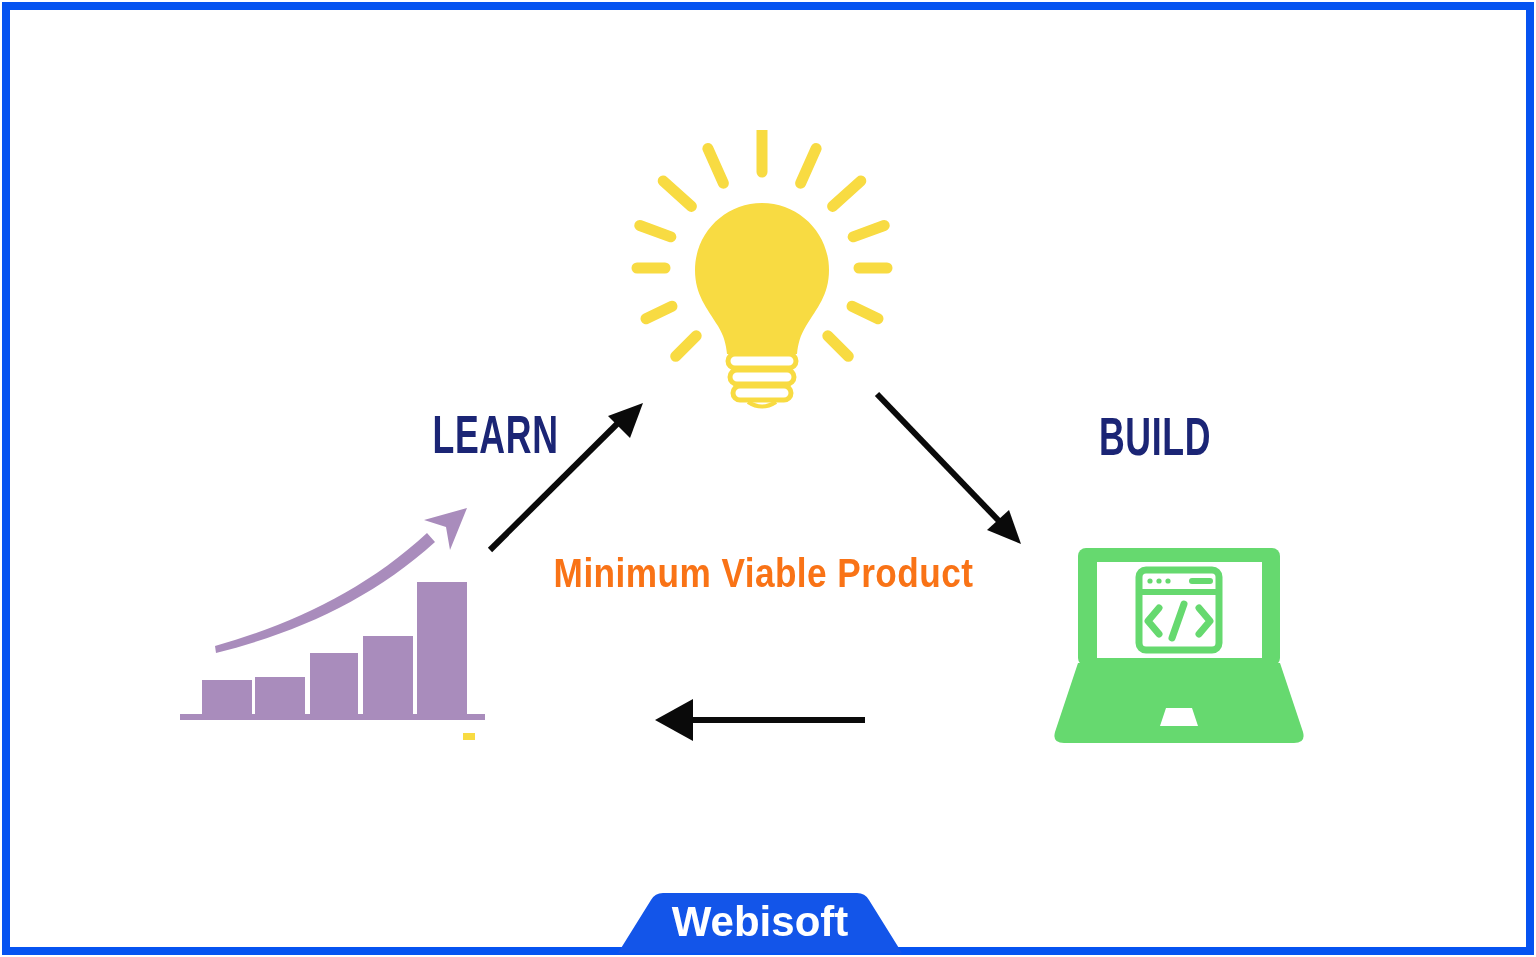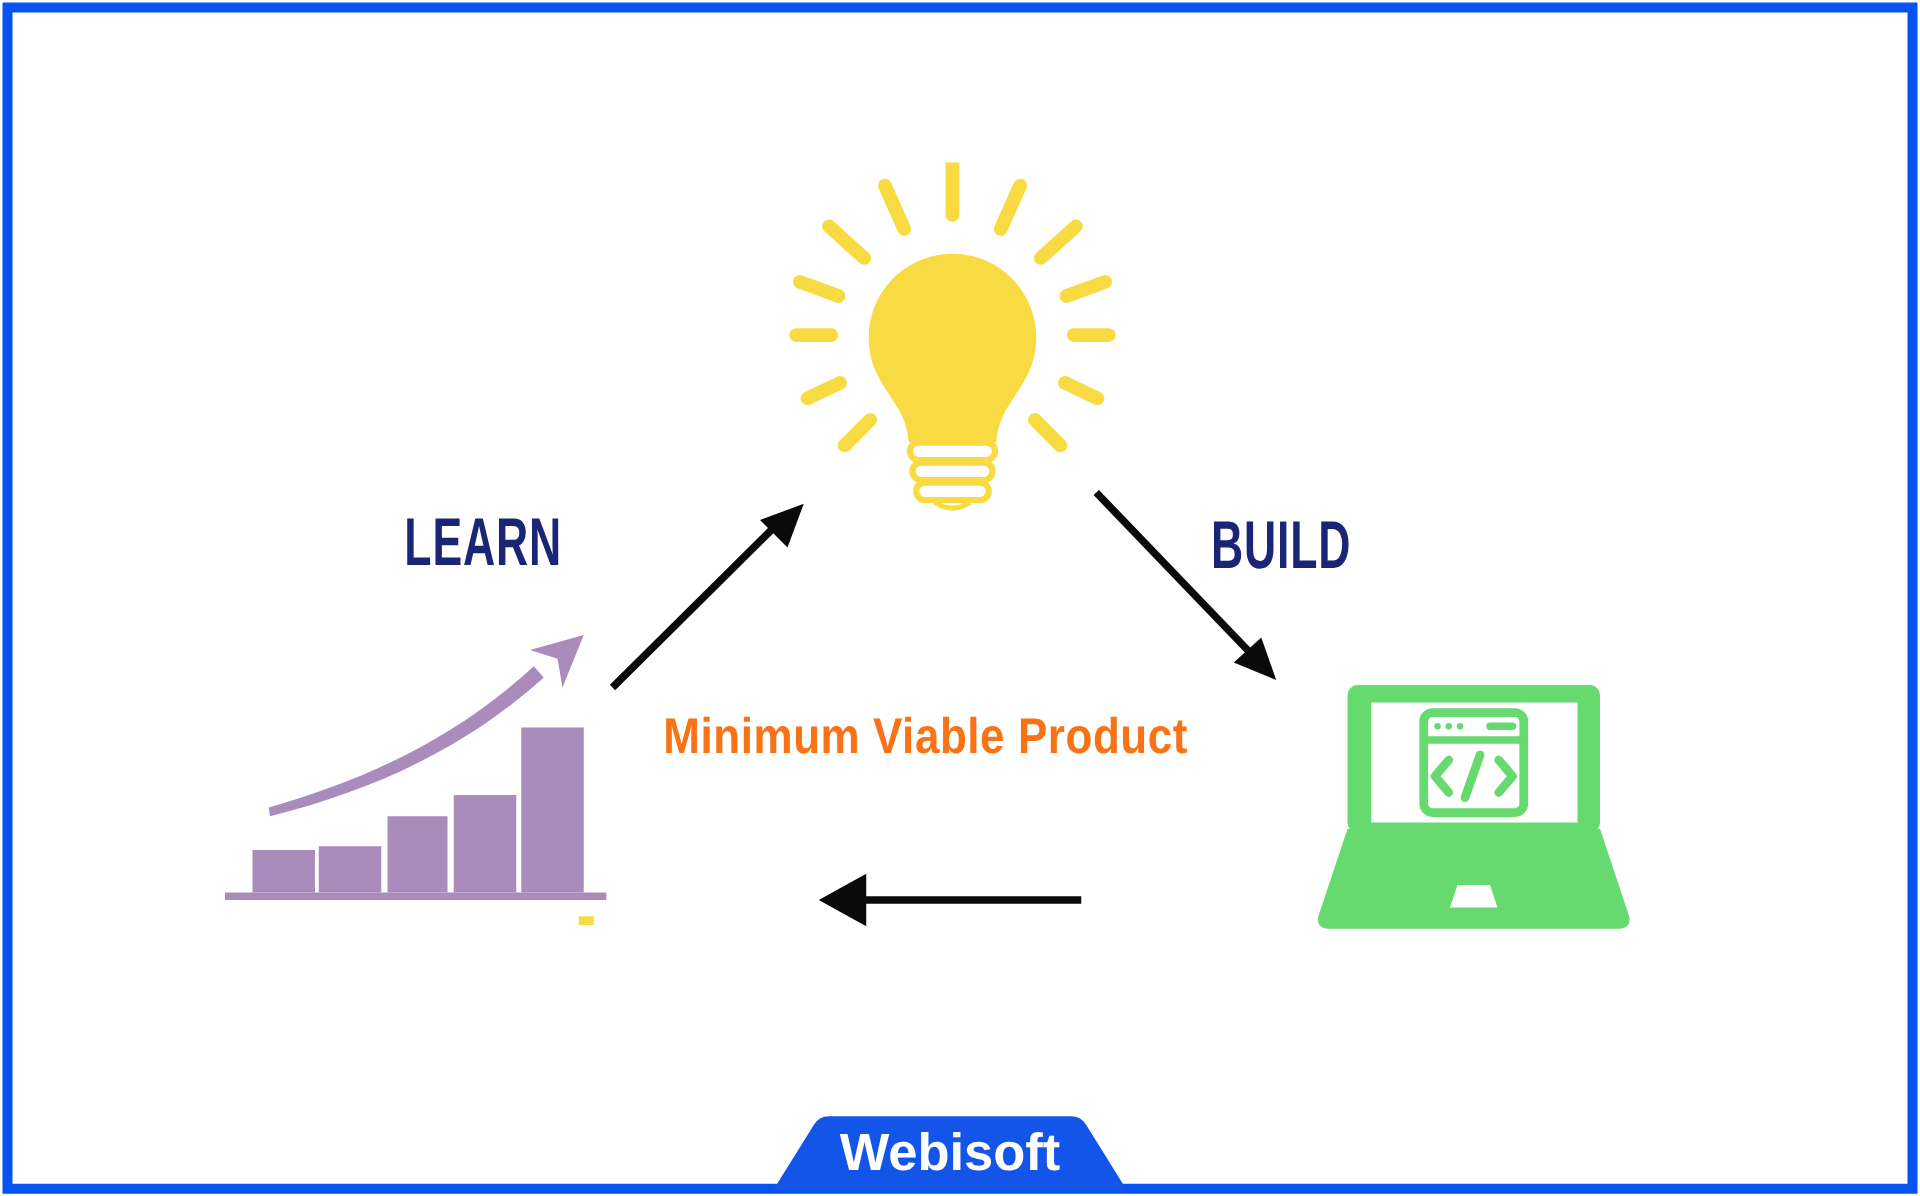--- a/index.html
+++ b/index.html
@@ -4,21 +4,21 @@
 <style>
   html,body{margin:0;padding:0;background:#ffffff;}
   .stage{
     position:relative;width:1536px;height:957px;background:#ffffff;
     overflow:hidden;font-family:"Liberation Sans",sans-serif;
   }
   .frame{
     position:absolute;inset:2px;border:8px solid #0653F1;pointer-events:none;
   }
   .abs{position:absolute;}
-  .label-wrap{position:absolute;text-align:left;}
+  .label-wrap{position:absolute;text-align:right;}
   .stage-label{
     display:inline-block;font-weight:bold;font-size:54px;line-height:1;
     color:#1B2575;letter-spacing:1px;transform:scaleX(0.66);transform-origin:center;
     white-space:nowrap;
   }
   .mvp-title{
     display:inline-block;font-weight:bold;font-size:84px;line-height:1;
     color:#1B2575;letter-spacing:2px;transform:scaleX(0.74);transform-origin:center;
     white-space:nowrap;
   }
@@ -58,21 +58,21 @@
     </g>
     <path fill="#F8DB42" d="M 0,-67 C 37,-67 67,-37 67,0 C 67,25 55,38 44,56 C 38,66 36,74 35,84 L -35,84 C -36,74 -38,66 -44,56 C -55,38 -67,25 -67,0 C -67,-37 -37,-67 0,-67 Z"></path>
     <g fill="#ffffff" stroke="#F8DB42" stroke-width="5">
       <rect x="-34" y="84" width="68" height="14" rx="7"></rect>
       <rect x="-32" y="100" width="64" height="14" rx="7"></rect>
       <rect x="-29" y="116" width="58" height="14" rx="7"></rect>
       <path d="M -14,132 Q 0,141 14,132" fill="none" stroke-width="4"></path>
     </g>
   </svg>
 
-  <div class="label-wrap" style="left:502px;top:569px;width:500px;">
+  <div class="label-wrap" style="left:502px;top:553px;width:500px;">
     <span class="mvp-subtitle">Minimum Viable Product</span>
   </div>
 
   <div class="label-wrap" style="left:291px;top:407px;width:300px;">
     <span class="stage-label">LEARN</span>
   </div>
   <div class="label-wrap" style="left:940px;top:409px;width:300px;">
     <span class="stage-label">BUILD</span>
   </div>
 

